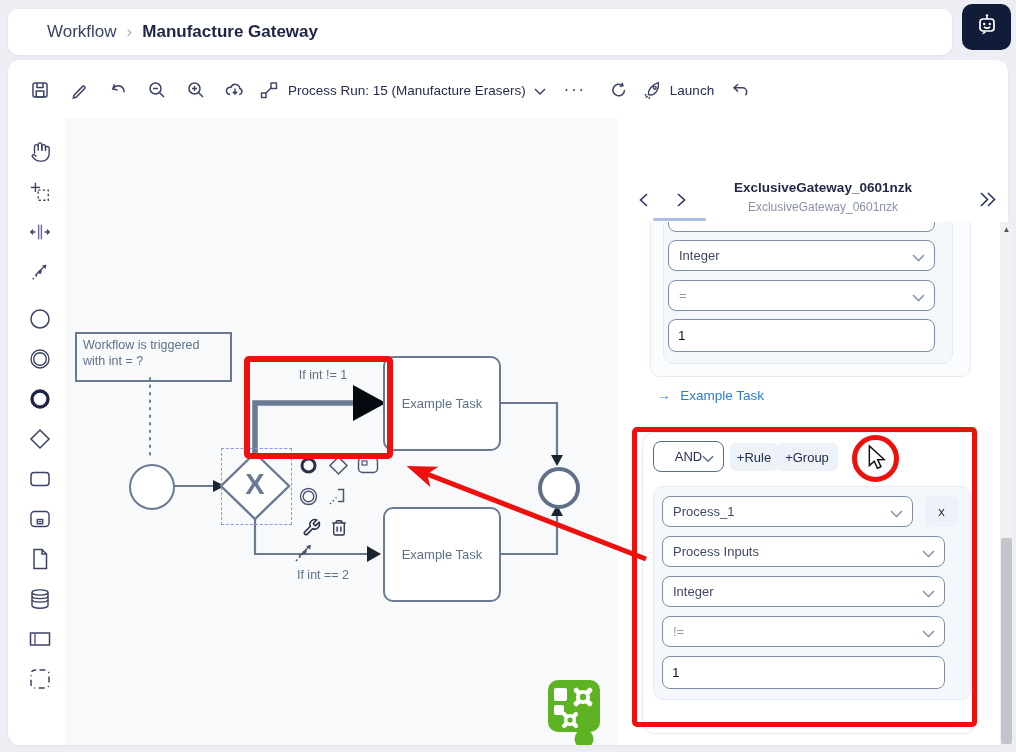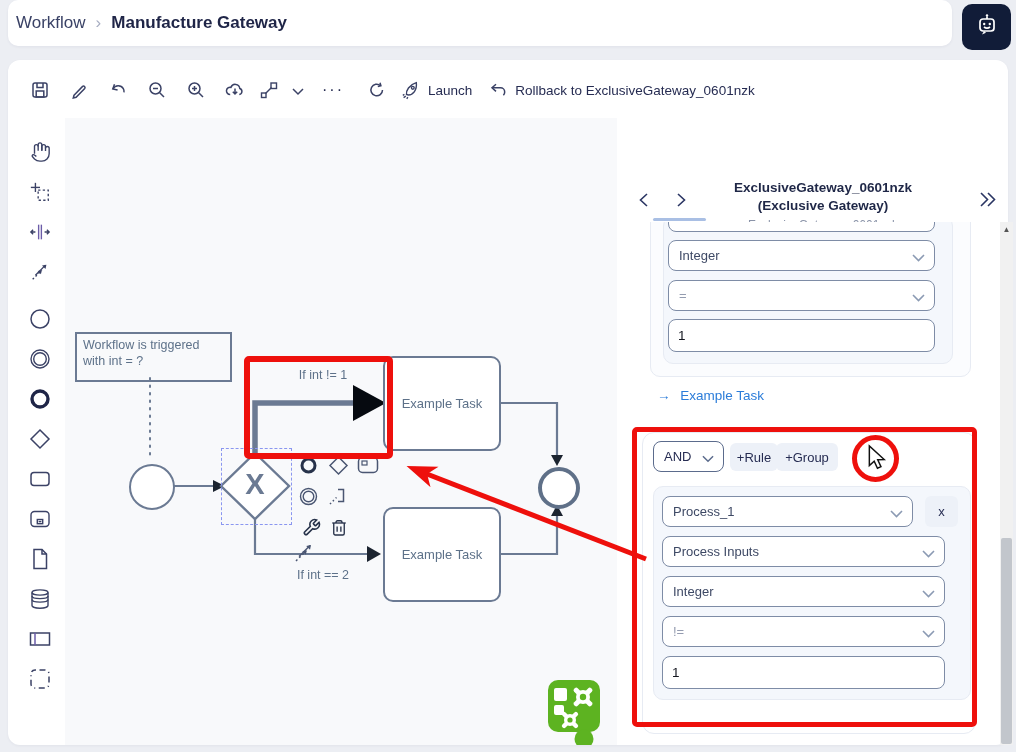--- a/index.html
+++ b/index.html
@@ -1,18 +1,18 @@
 <!DOCTYPE html>
 <html><head>
 <meta charset="utf-8">
 <style>
   html,body{margin:0;padding:0;}
   body{width:1016px;height:752px;background:#eceef3;font-family:"Liberation Sans",sans-serif;overflow:hidden;position:relative;color:#262c52;}
   
-  .topbar{position:absolute;left:8px;top:0;width:944px;height:46px;background:#fff;border-radius:10px;box-shadow:0 1px 3px rgba(30,40,80,.06);display:flex;align-items:center;padding-left:8px;box-sizing:border-box;}
+  .topbar{position:absolute;left:8px;top:9px;width:944px;height:46px;background:#fff;border-radius:10px;box-shadow:0 1px 3px rgba(30,40,80,.06);display:flex;align-items:center;padding-left:39px;box-sizing:border-box;}
   .crumb{font-size:17px;color:#3a4266;}
   .crumb-sep{font-size:17px;color:#a7adc2;margin:0 10px;}
   .crumb-title{font-size:17px;font-weight:700;color:#1f2547;}
   .chatbtn{position:absolute;left:962px;top:4px;width:49px;height:46px;background:#111c38;border:none;border-radius:10px;display:flex;align-items:center;justify-content:center;cursor:pointer;}
   
   .main{position:absolute;left:8px;top:60px;width:1000px;height:685px;background:#fff;border-radius:12px;box-shadow:0 1px 3px rgba(30,40,80,.05);}
   
   .toolbar{position:absolute;left:12px;top:12px;height:36px;display:flex;align-items:center;}
   .tbtn{width:39px;height:32px;display:flex;align-items:center;justify-content:center;cursor:pointer;}
   .tlabel{font-size:13.5px;color:#262c52;}
@@ -121,20 +121,21 @@
           <path d="M11 8.5 v5.2 M8.8 11.7 l2.2 2.2 l2.2 -2.2"></path>
         </svg>
     </span>
     <span class="tbtn" style="width:30px">
       <svg width="20" height="20" viewBox="0 0 20 20" fill="none" stroke="#3b4266" stroke-width="1.4">
           <rect x="2.5" y="13" width="4.5" height="4.5"></rect>
           <rect x="12" y="3" width="5.5" height="5.5"></rect>
           <line x1="6.5" y1="13.5" x2="12.5" y2="7.5"></line>
         </svg>
     </span>
+    <span class="tlabel" style="margin-left:4px;cursor:pointer;">Process Run: 15 (Manufacture Erasers)</span>
     <span class="tchev">
       <svg width="12" height="8" viewBox="0 0 12 8" fill="none" stroke="#3b4266" stroke-width="1.5">
           <path d="M1 1 L6 6 L11 1"></path>
         </svg>
     </span>
     <span class="dots" style="margin-left:18px;">···</span>
     <span class="tbtn" style="margin-left:8px;">
       <svg width="20" height="20" viewBox="0 0 20 20" fill="none" stroke="#3b4266" stroke-width="1.5">
           <path d="M15.5 10 a5.8 5.8 0 1 1 -2 -4.4"></path>
           <path d="M13 2.8 l.9 3 l-3.1 .8"></path>
@@ -146,21 +147,20 @@
           <circle cx="11.8" cy="7.8" r="1.4"></circle>
           <path d="M4.8 16.2 l-2.2 1.4 M6.8 17.2 l-1 1.6 M3.4 14.4 l-1.6 .9"></path>
         </svg>
       <span class="tlabel">Launch</span>
     </span>
     <span class="tool-text-btn" style="margin-left:16px;">
       <svg width="20" height="18" viewBox="0 0 20 18" fill="none" stroke="#3b4266" stroke-width="1.5">
           <path d="M8 3.2 L4 6.8 L8 10.4"></path>
           <path d="M4.4 6.8 H12.5 a4.2 4.2 0 0 1 4.2 4.2 c0 1.4-.5 2.4-1.3 3.2"></path>
         </svg>
-      <span class="tlabel">Rollback to ExclusiveGateway_0601nzk</span>
     </span>
   </div>
 
   <div class="palette">
     <div class="pal">
         <svg width="22" height="22" viewBox="0 0 24 24" fill="none" stroke="#3b4266" stroke-width="1.5">
           <path d="M18 11V6a2 2 0 0 0-4 0v5"></path>
           <path d="M14 10V4a2 2 0 0 0-4 0v2"></path>
           <path d="M10 10.5V6a2 2 0 0 0-4 0v8"></path>
           <path d="M18 8a2 2 0 1 1 4 0v6a8 8 0 0 1-8 8h-2c-2.8 0-4.5-.85-5.99-2.36L3.87 17.2c-.86-.87-.33-2.36.9-2.36.61 0 1.2.24 1.63.67L8 17"></path>
@@ -366,21 +366,20 @@
         </svg>
       </span>
     <span class="pheader-arrow" style="left:970px;top:131px;">
         <svg width="20" height="17" viewBox="0 0 20 17" fill="none" stroke="#2a3563" stroke-width="1.6">
           <path d="M3 2 L9.5 8.5 L3 15"></path>
           <path d="M10 2 L16.5 8.5 L10 15"></path>
         </svg>
       </span>
     <div class="ptitle">
       <div class="l1">ExclusiveGateway_0601nzk</div>
-      <div class="l1">(Exclusive Gateway)</div>
       <div class="l3">ExclusiveGateway_0601nzk</div>
     </div>
     <span class="tab active" style="left:647px;">Element</span>
     <span class="tab" style="left:725px;">Workflow Results</span>
     <span class="tab" style="left:858px;">Documentation</span>
   </div>
   <div class="tab-underline" style="left:645px;top:158px;position:absolute;"></div>
 
 </div>
 
@@ -407,21 +406,21 @@
       </span>
   </div>
   <input class="tinput" style="left: 28px; top: 97px; width: 267px; height: 33px;" value="1">
 
   <div class="linkrow">
     <span>→</span>
     <span style="margin-left:6px;">Example Task</span>
   </div>
 
   <div class="card" style="left:2px;top:210px;width:334px;height:302px;border-radius:12px;background:#fff;"></div>
-  <div class="field" style="left:13px;top:219px;width:71px;height:31px;border-color:#5b6b8c;color:#262c52;">
+  <div class="field" style="left:13px;top:219px;width:71px;height:31px;border-color:#5b6b8c;color:#262c52;justify-content:center;">
     <span>AND</span>
     <span class="chev">
         <svg width="12" height="8" viewBox="0 0 13 8" fill="none" stroke="#5b6b8c" stroke-width="1.6">
           <path d="M1 1 L6.5 6.5 L12 1"></path>
         </svg>
       </span>
   </div>
   <button class="ghostbtn" style="left:90px;top:221px;width:48px;height:28px;">+Rule</button>
   <button class="ghostbtn" style="left:136px;top:221px;width:62px;height:28px;">+Group</button>
 

